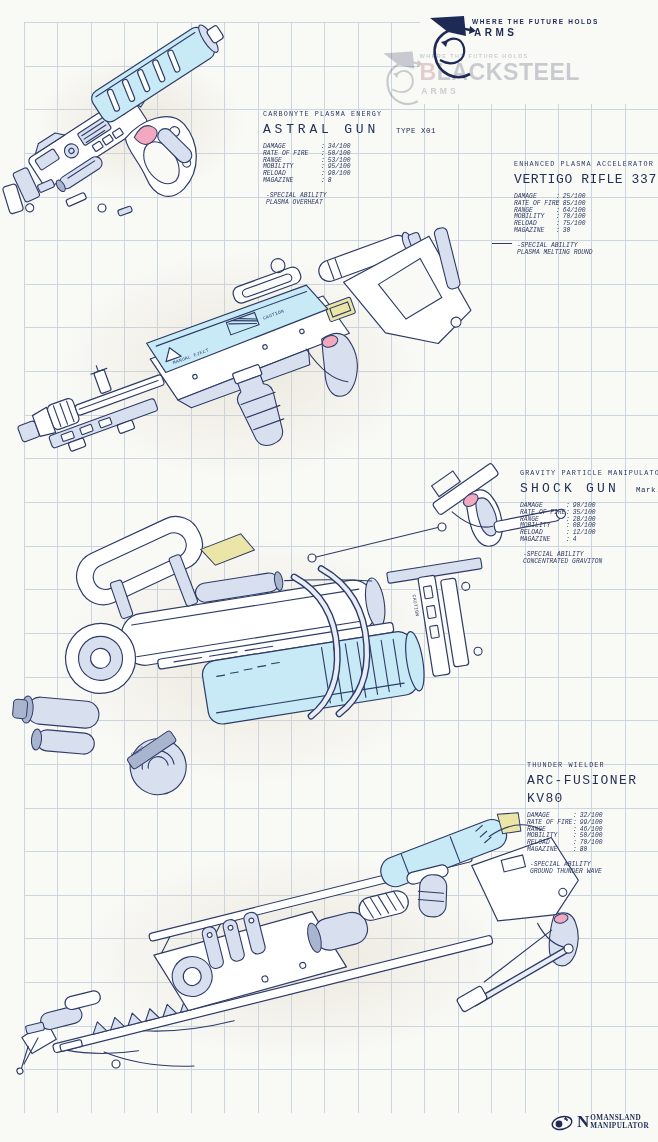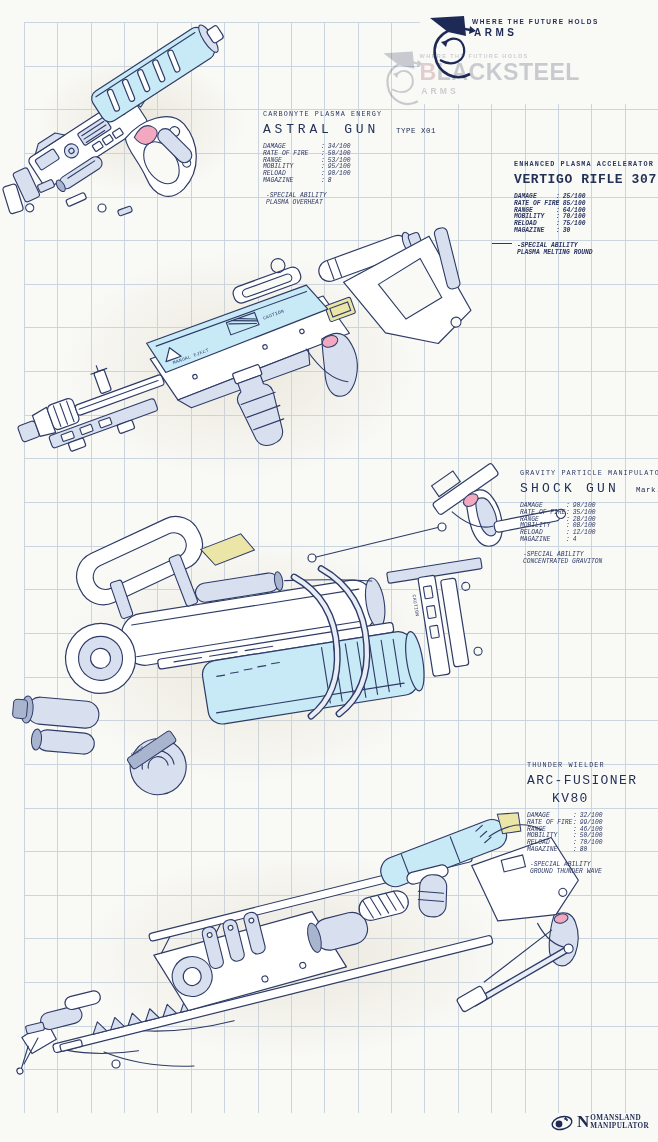--- a/index.html
+++ b/index.html
@@ -30,21 +30,21 @@
 
   
   .stat-block{position:absolute;color:#2c3865;}
   .cat{font-size:6.8px;letter-spacing:1.1px;white-space:nowrap;}
   .ttl{font-size:13px;margin-top:4px;white-space:nowrap;color:#243156;}
   .sb1 .ttl{letter-spacing:3.8px}
   .sb2 .ttl{letter-spacing:.6px}
   .sb3 .ttl{letter-spacing:3.2px}
   .sb4 .ttl{letter-spacing:1.4px}
   .ttl .sfx{font-size:7.5px;letter-spacing:.5px;margin-left:17px;}
-  .ttl2{font-size:13px;letter-spacing:1.4px;margin-top:3px;color:#243156;padding-left:25px;}
+  .ttl2{font-size:13px;letter-spacing:1.4px;margin-top:3px;color:#243156;}
   .stats{margin-top:7px;font-size:6.3px;font-style:italic;line-height:6.8px;}
   .srow{white-space:nowrap;}
   .sl{display:inline-block;width:var(--lw,50px);}
   .sc{margin-right:3px;}
   .sb1{--lw:58px}.sb2{--lw:42px}.sb3{--lw:46px}.sb4{--lw:46px}
   .special{margin-top:7px;font-size:6.3px;font-style:italic;line-height:7px;padding-left:3px;}
   .leader{position:absolute;height:1px;background:#2e3b66;}
 
   
   .brand-knockout{position:absolute;left:420px;top:8px;width:238px;height:96px;background:#f9f9f6;}
@@ -366,23 +366,23 @@
     <div class="srow"><span class="sl">MOBILITY</span><span class="sc">:</span><span class="sv">95/100</span></div>
     <div class="srow"><span class="sl">RELOAD</span><span class="sc">:</span><span class="sv">90/100</span></div>
     <div class="srow"><span class="sl">MAGAZINE</span><span class="sc">:</span><span class="sv">8</span></div>
   </div>
   <div class="special">
     <div>-SPECIAL ABILITY</div>
       <div>PLASMA OVERHEAT</div>
   </div>
 </div>
 
-<div class="stat-block sb2" style="left:514px;top:160px;font-weight:bold;">
+<div class="stat-block sb2" style="left:514px;top:160px;">
   <div class="cat">ENHANCED PLASMA ACCELERATOR</div>
-  <div class="ttl"><span>VERTIGO RIFLE 307</span></div>
+  <div class="ttl"><span>VERTIGO RIFLE 337</span></div>
   <div class="stats">
     <div class="srow"><span class="sl">DAMAGE</span><span class="sc">:</span><span class="sv">25/100</span></div>
     <div class="srow"><span class="sl">RATE OF FIRE</span><span class="sc">:</span><span class="sv">85/100</span></div>
     <div class="srow"><span class="sl">RANGE</span><span class="sc">:</span><span class="sv">64/100</span></div>
     <div class="srow"><span class="sl">MOBILITY</span><span class="sc">:</span><span class="sv">70/100</span></div>
     <div class="srow"><span class="sl">RELOAD</span><span class="sc">:</span><span class="sv">75/100</span></div>
     <div class="srow"><span class="sl">MAGAZINE</span><span class="sc">:</span><span class="sv">30</span></div>
   </div>
   <div class="special">
     <div>-SPECIAL ABILITY</div>

